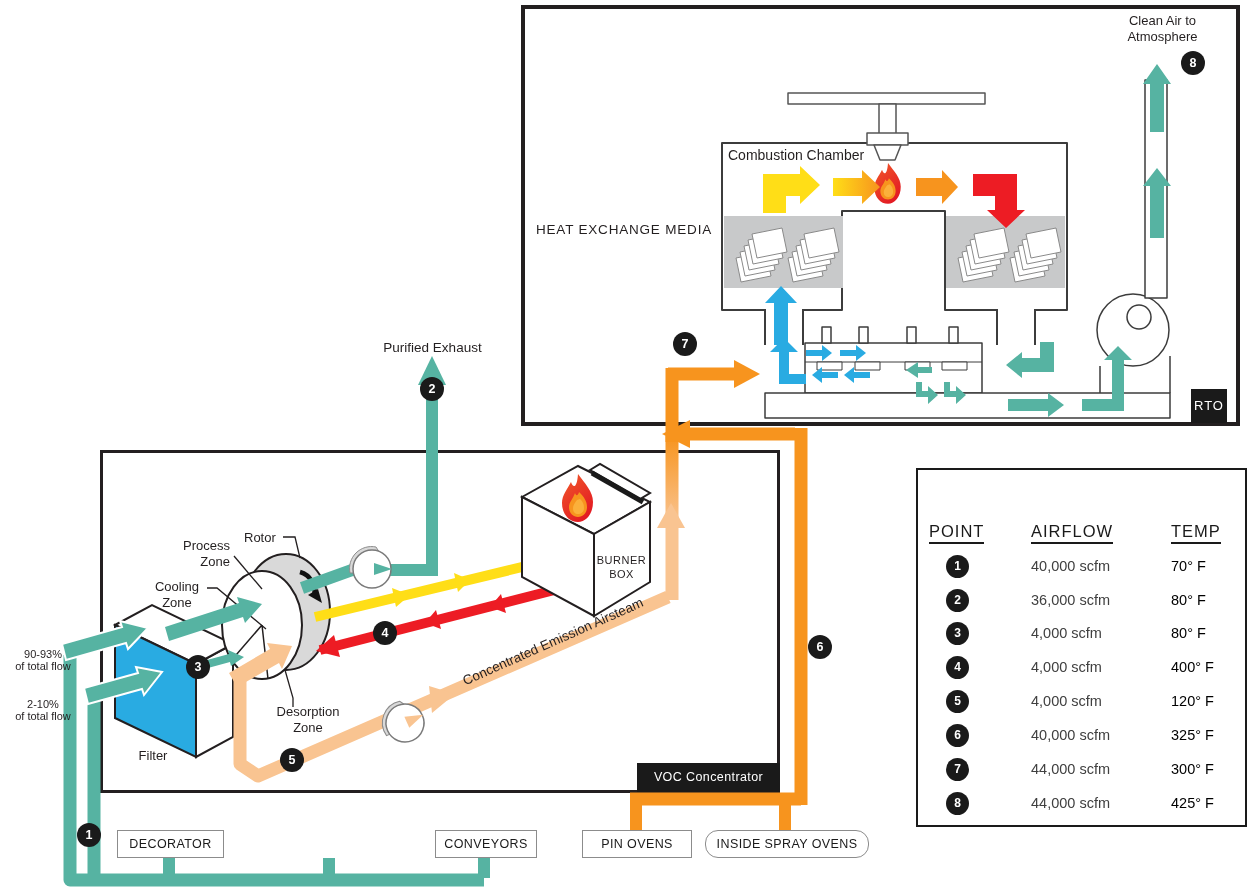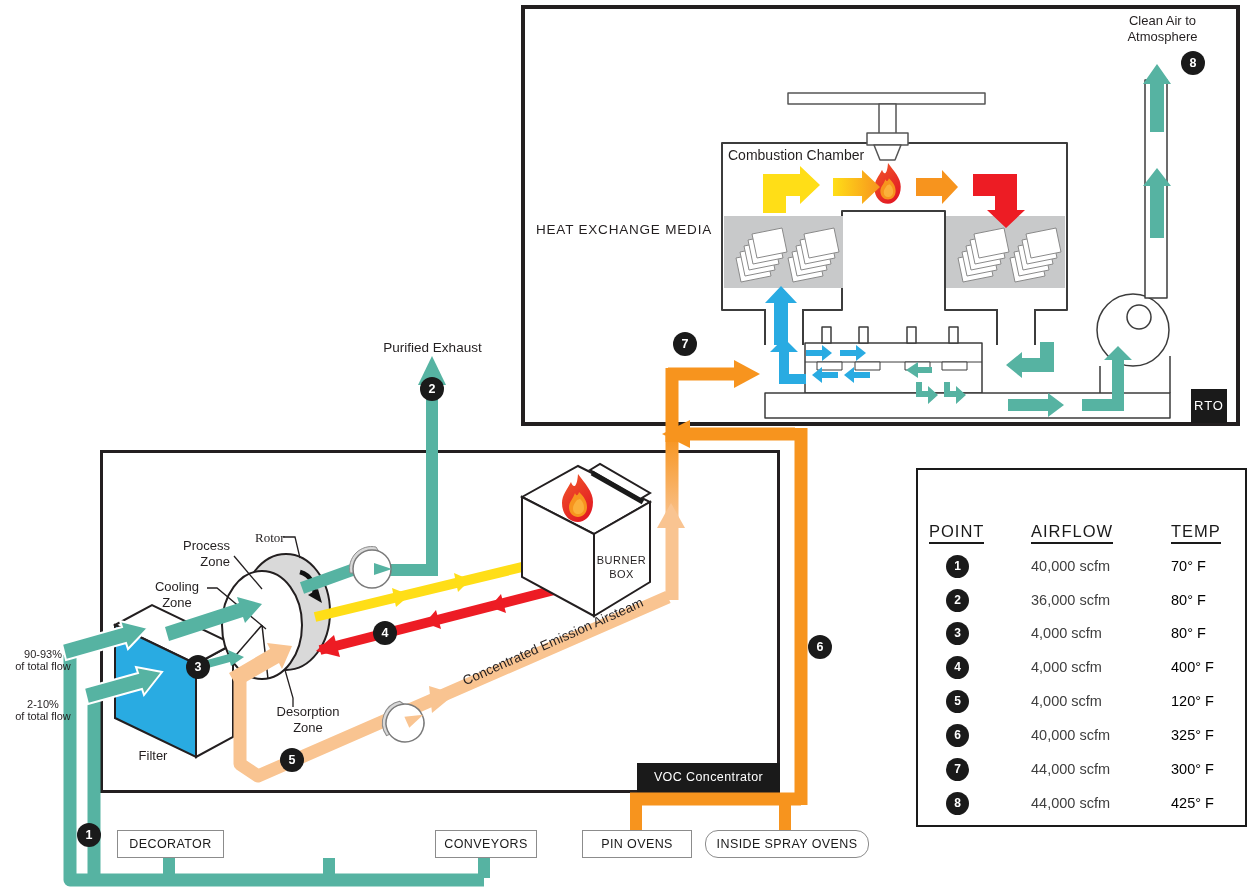--- a/index.html
+++ b/index.html
@@ -222,21 +222,21 @@
 <div class="lbl" style="left:536px;top:222px;font-size:13.5px;letter-spacing:.8px;">HEAT EXCHANGE MEDIA</div>
 
 <div class="tag" style="left:1191px;top:389px;width:36px;height:34px;line-height:34px;font-size:13px;letter-spacing:1px;">RTO</div>
 <div class="tag" style="left:637px;top:763px;width:143px;height:29px;line-height:29px;font-size:12.5px;letter-spacing:.4px;">VOC Concentrator</div>
 
 <div class="lbl two" style="left:594px;top:553px;width:55px;font-size:11px;letter-spacing:.5px;line-height:14px;">
   <div>BURNER</div>
   <div>BOX</div>
 </div>
 
-<div class="lbl" style="left:255px;top:530px;font-size:13px;font-family:Liberation Serif, serif;">Rotor</div>
+<div class="lbl" style="left:244px;top:530px;font-size:13px;">Rotor</div>
 <div class="lbl two" style="left:166px;top:538px;width:64px;text-align:right;line-height:16px;">
   <div>Process</div>
   <div>Zone</div>
 </div>
 <div class="lbl two" style="left:146px;top:579px;width:62px;line-height:16px;">
   <div>Cooling</div>
   <div>Zone</div>
 </div>
 <div class="lbl two" style="left:266px;top:704px;width:84px;line-height:16px;">
   <div>Desorption</div>

